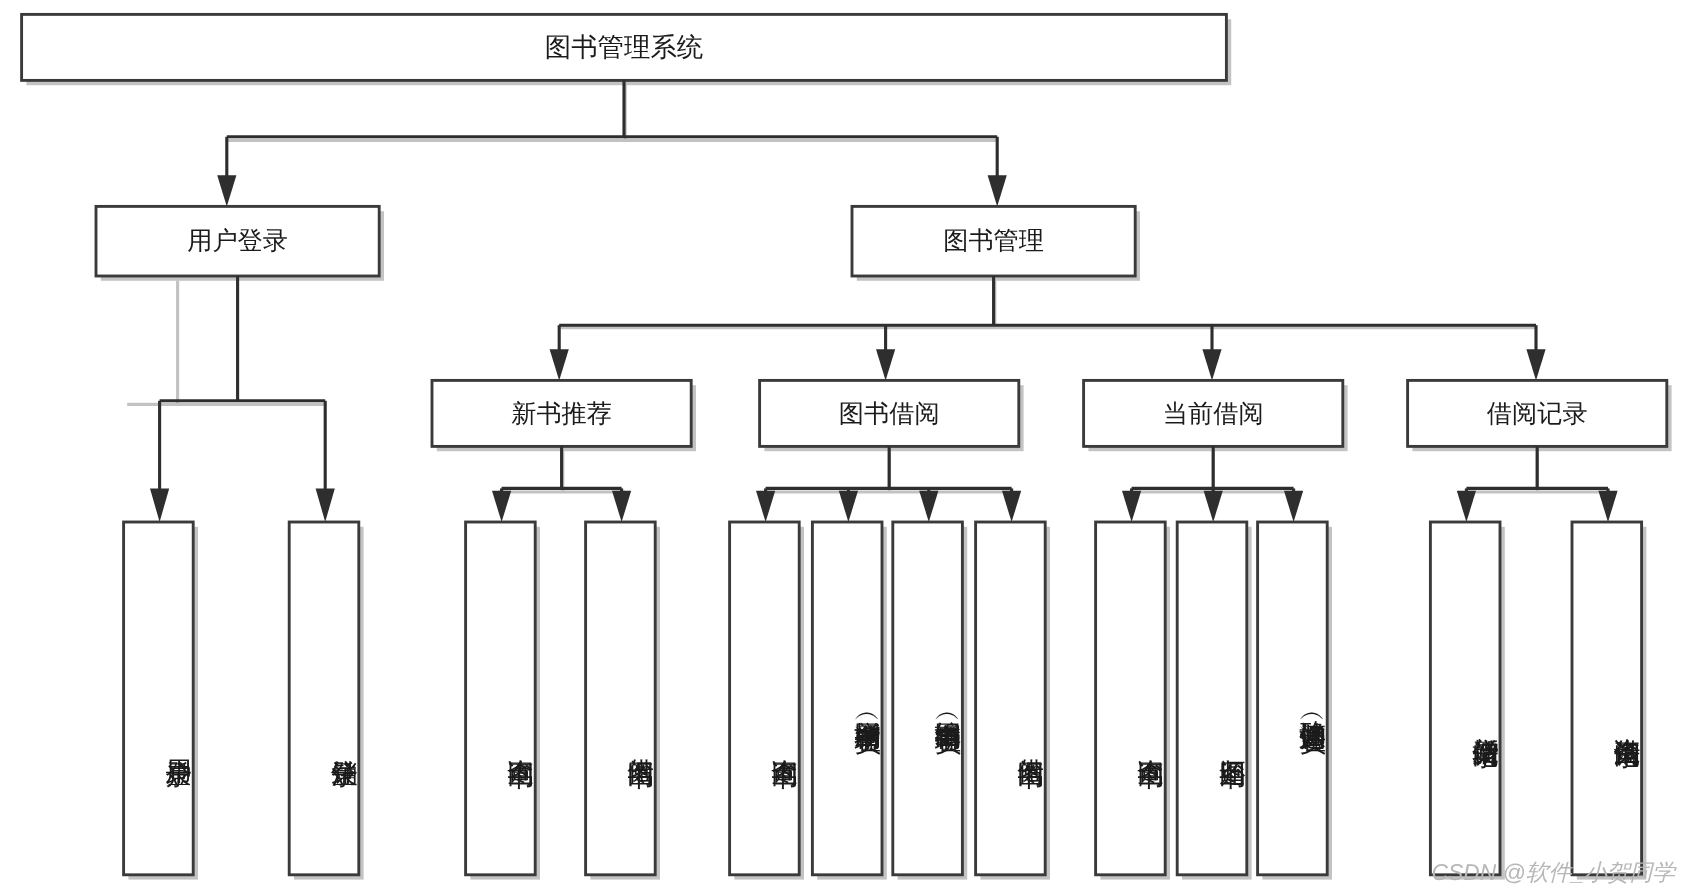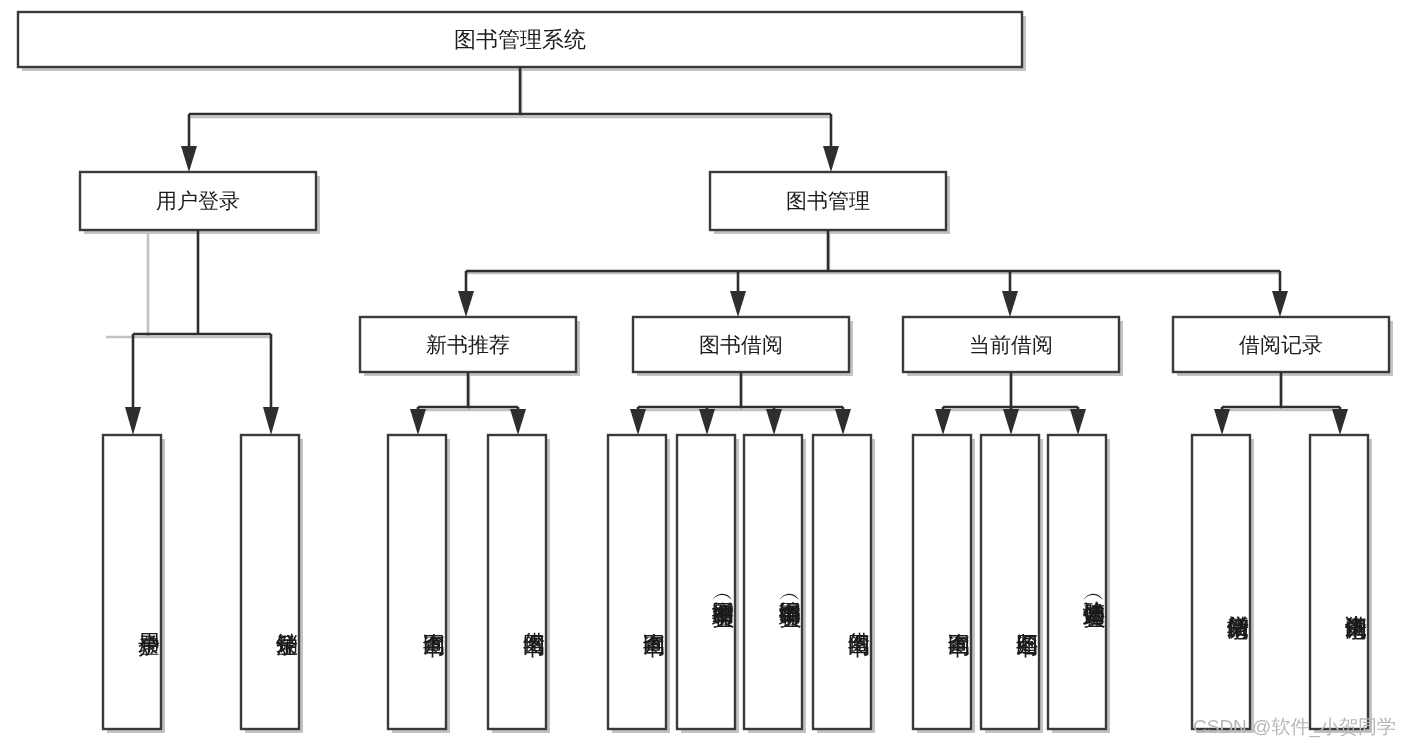--- a/index.html
+++ b/index.html
@@ -307,15 +307,15 @@
   <div class="vert-label" style="left:913px; top:505px; width:58px; height:224px;">查询图书</div>
 
   <div class="vert-label" style="left:981px; top:505px; width:58px; height:224px;">归还图书</div>
 
   <div class="vert-label" style="left:1048px; top:443px; width:58px; height:288px;">确认归还（管理员）</div>
 
   <div class="vert-label" style="left:1192px; top:470px; width:58px; height:259px;">新增借阅记录</div>
 
   <div class="vert-label" style="left:1310px; top:470px; width:58px; height:259px;">查询借阅记录</div>
 
-  <div class="watermark" style="left:1193px; top:714px;">CSDN @软件_小贺同学</div>
+  <div class="watermark" style="left:1193px; top:714px;font-style:italic;">CSDN @软件_小贺同学</div>
 
 </div>
 
 </body></html>

